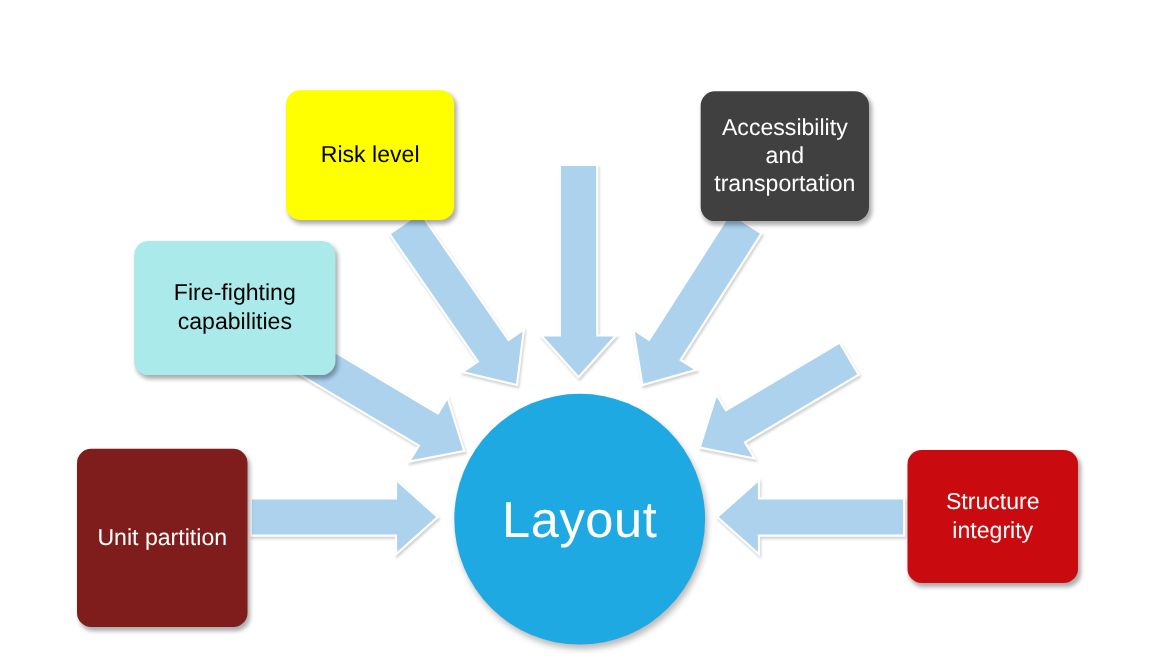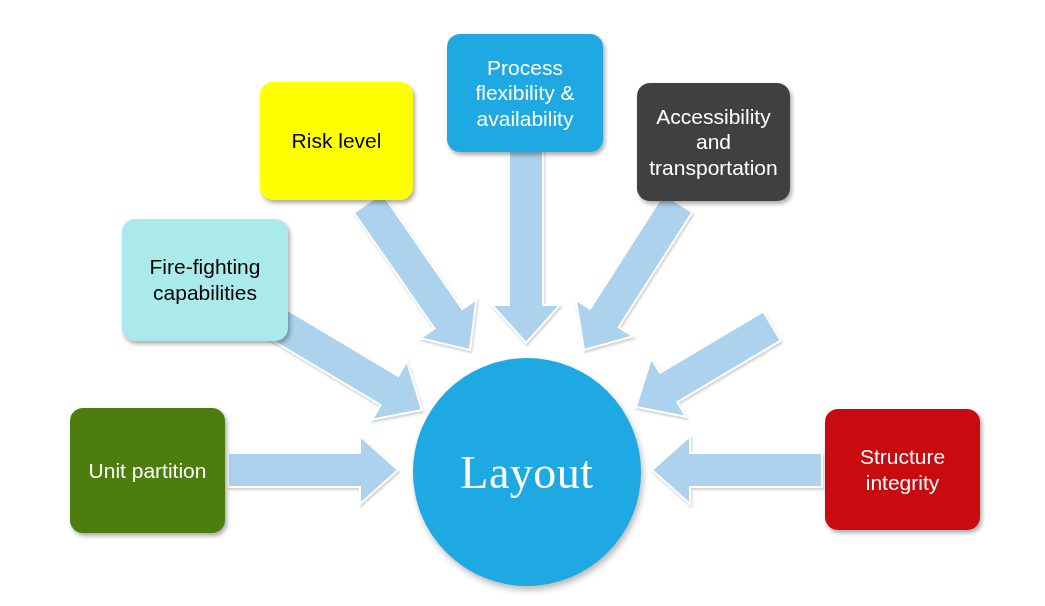--- a/index.html
+++ b/index.html
@@ -39,21 +39,20 @@
     padding: 2px 6px;
   }
   .circle {
     position: absolute;
     border-radius: 50%;
     display: flex;
     align-items: center;
     justify-content: center;
     text-align: left;
     box-shadow: 2px 4px 6px rgba(0,0,0,0.28);
-    font-family: Liberation Serif, serif;
   }
   .circle .lbl {
     font-size: 46px;
     letter-spacing: 0.5px;
   }
 </style>
 </head>
 <body>
 
 <div class="canvas">
@@ -61,38 +60,33 @@
   <svg class="arrows" width="1045" height="606" viewBox="0 0 1045 606">
       <polygon points="228,487 360,487 360,504 398,470 360,436 360,453 228,453" fill="#ACD2EE" stroke="#FFFFFF" stroke-width="2"></polygon>
       <polygon points="259.3,332.6 380.7,405.1 371.9,419.7 422,410 406.8,361.3 398.1,375.9 276.7,303.4" fill="#ACD2EE" stroke="#FFFFFF" stroke-width="2"></polygon>
       <polygon points="354,212.7 434.4,328.5 420.4,338.2 470,350 476.3,299.4 462.3,309.1 382,193.3" fill="#ACD2EE" stroke="#FFFFFF" stroke-width="2"></polygon>
       <polygon points="509,150 509,305 492,305 526,343 560,305 543,305 543,150" fill="#ACD2EE" stroke="#FFFFFF" stroke-width="2"></polygon>
       <polygon points="663.7,193.8 590.1,308.8 575.8,299.7 584,350 633.1,336.3 618.8,327.1 692.3,212.2" fill="#ACD2EE" stroke="#FFFFFF" stroke-width="2"></polygon>
       <polygon points="763.3,311.4 659.9,372.9 651.3,358.3 636,407 686,416.8 677.3,402.2 780.7,340.6" fill="#ACD2EE" stroke="#FFFFFF" stroke-width="2"></polygon>
       <polygon points="822,453 690,453 690,436 652,470 690,504 690,487 822,487" fill="#ACD2EE" stroke="#FFFFFF" stroke-width="2"></polygon>
     </svg>
 
-  <div class="factor" style="left: 70px; top: 408px; width: 155px; height: 125px; background: #4d7c0f; color: rgb(255, 255, 255);">
+  <div class="factor" style="left: 70px; top: 408px; width: 155px; height: 162px; background: #7f1d1d; color: rgb(255, 255, 255);">
     <span class="lbl">Unit partition</span>
   </div>
 
-  <div class="factor" style="left: 122px; top: 219px; width: 166px; height: 122px; background: rgb(170, 234, 234); color: rgb(0, 0, 0);">
+  <div class="factor" style="left: 122px; top: 219px; width: 183px; height: 122px; background: rgb(170, 234, 234); color: rgb(0, 0, 0);">
     <span class="lbl">Fire-fighting
 capabilities</span>
   </div>
 
   <div class="factor" style="left: 260px; top: 82px; width: 153px; height: 118px; background: rgb(255, 255, 0); color: rgb(0, 0, 0);">
     <span class="lbl">Risk level</span>
   </div>
 
-  <div class="factor" style="left: 447px; top: 34px; width: 156px; height: 118px; background: rgb(31, 169, 226); color: rgb(255, 255, 255);">
-    <span class="lbl">Process
-flexibility &amp;
-availability</span>
-  </div>
 
   <div class="factor" style="left: 637px; top: 83px; width: 153px; height: 118px; background: #404040; color: rgb(255, 255, 255);">
     <span class="lbl">Accessibility
 and
 transportation</span>
   </div>
 
 
   <div class="factor" style="left: 825px; top: 409px; width: 155px; height: 121px; background: rgb(201, 11, 15); color: rgb(255, 255, 255); align-items: center;">
     <span class="lbl">Structure

